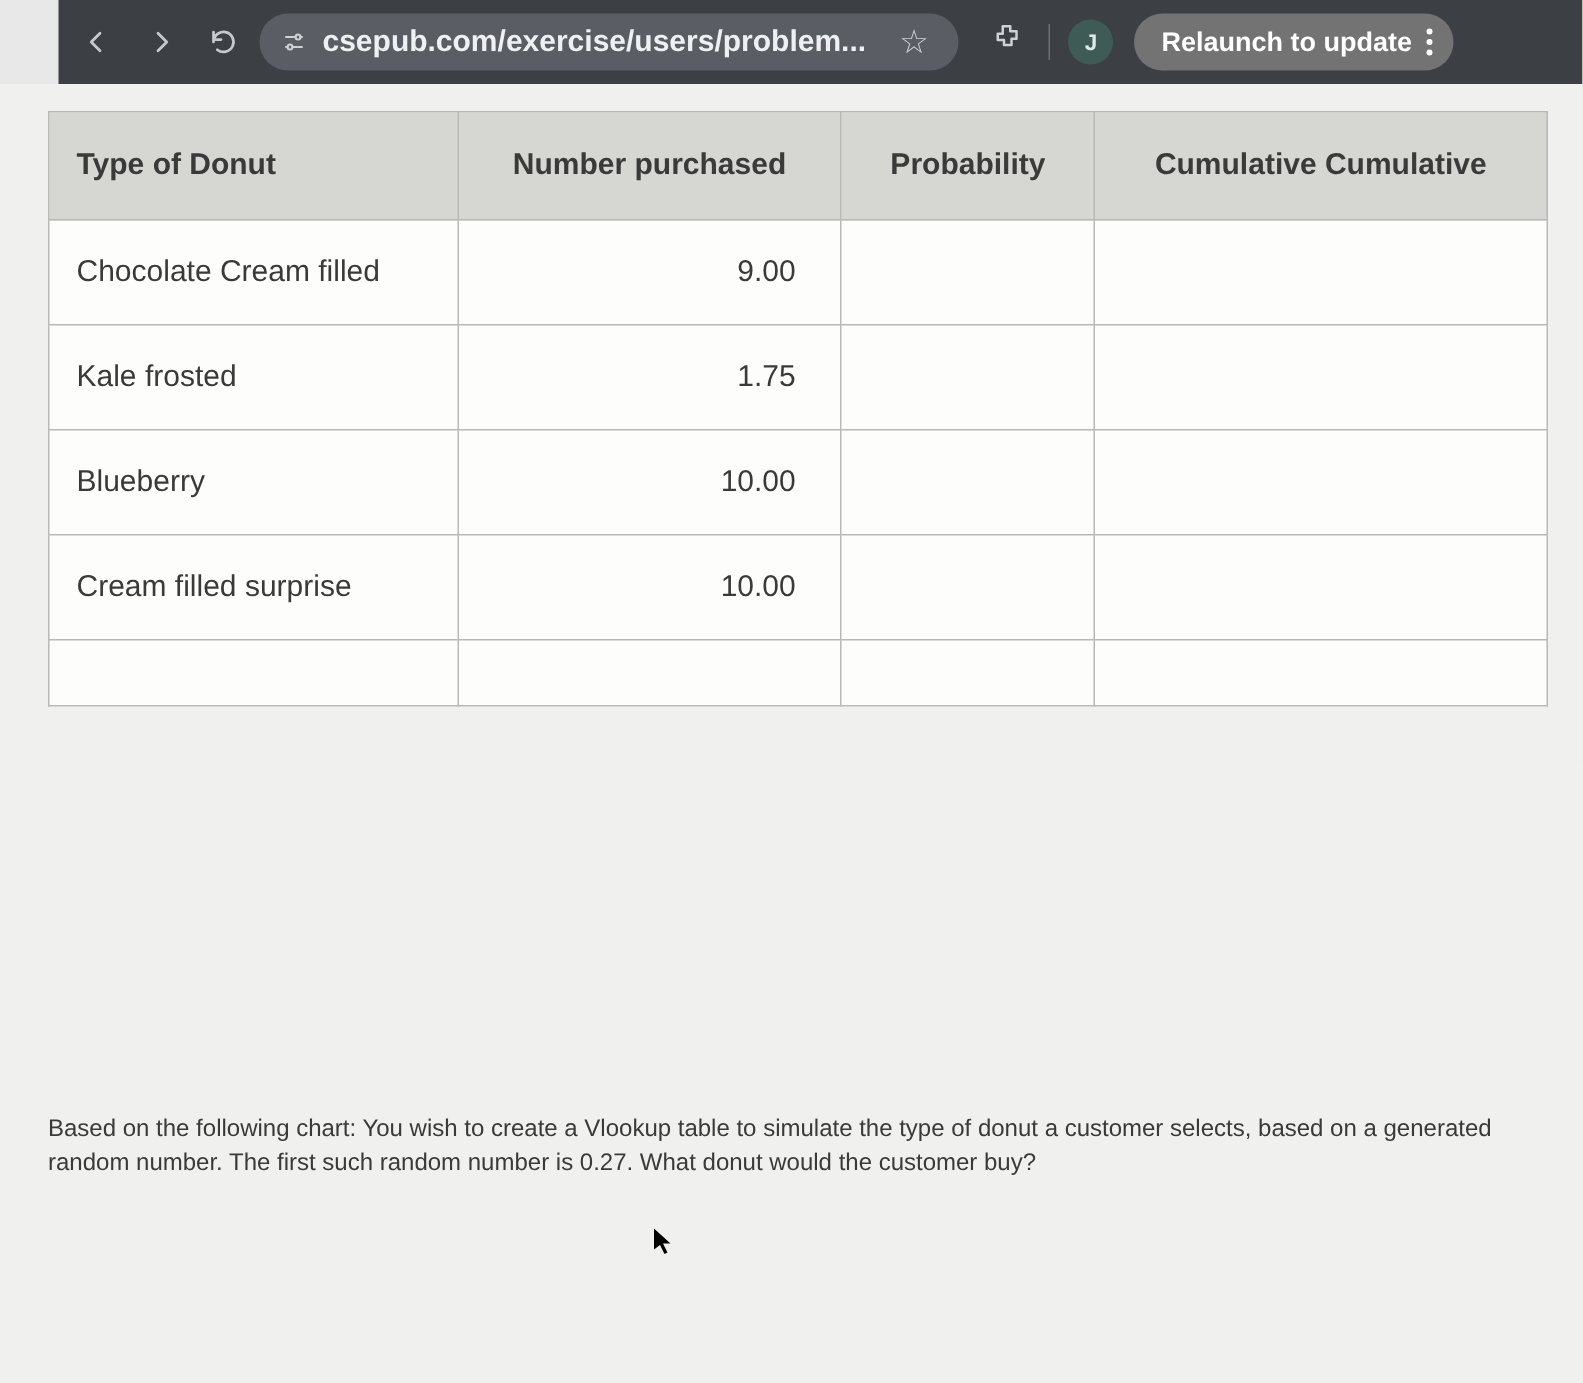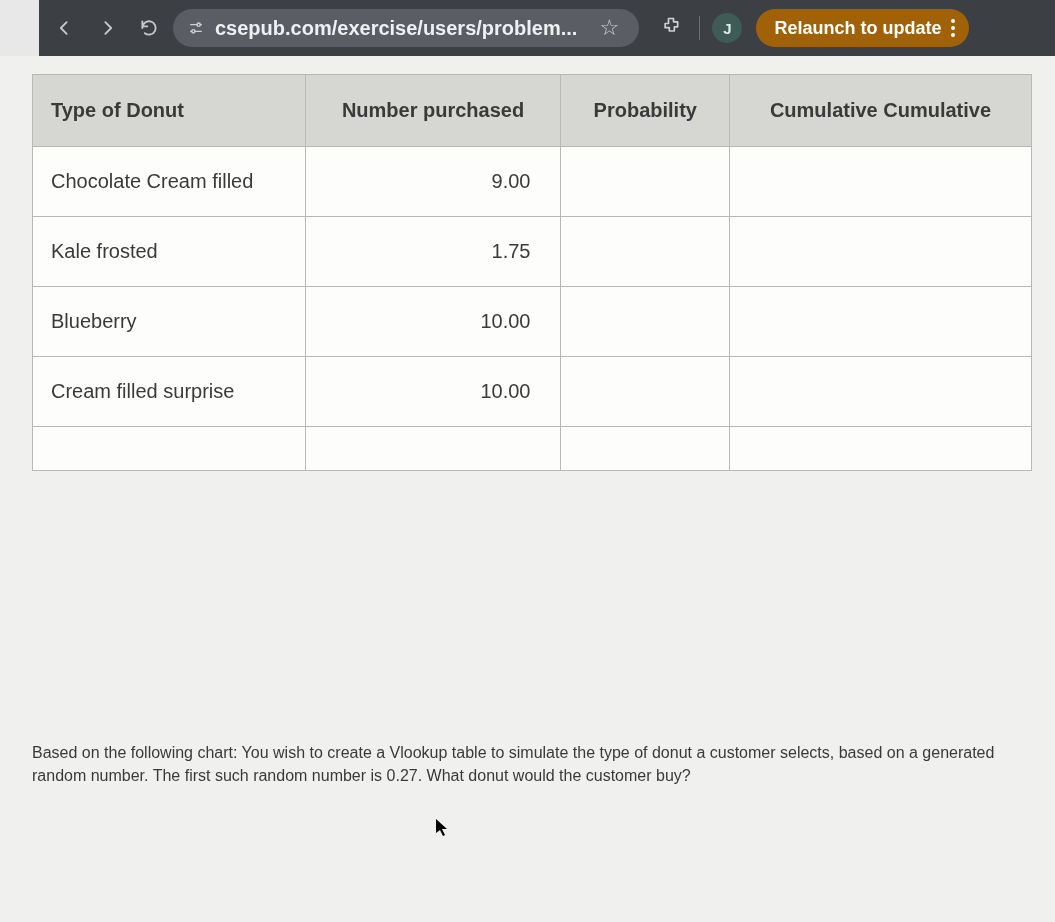--- a/index.html
+++ b/index.html
@@ -88,21 +88,21 @@
       background: #3e5c55;
       color: #dfe9e6;
       display: flex;
       align-items: center;
       justify-content: center;
       font-size: 15px;
       font-weight: 600;
       cursor: pointer;
     }
     .relaunch-btn {
-      background: #a16207;
+      background: #737373;
       color: #fff;
       height: 38px;
       border-radius: 19px;
       padding: 0 14px 0 18px;
       display: flex;
       align-items: center;
       gap: 8px;
       font-size: 18px;
       font-weight: 600;
       cursor: pointer;

